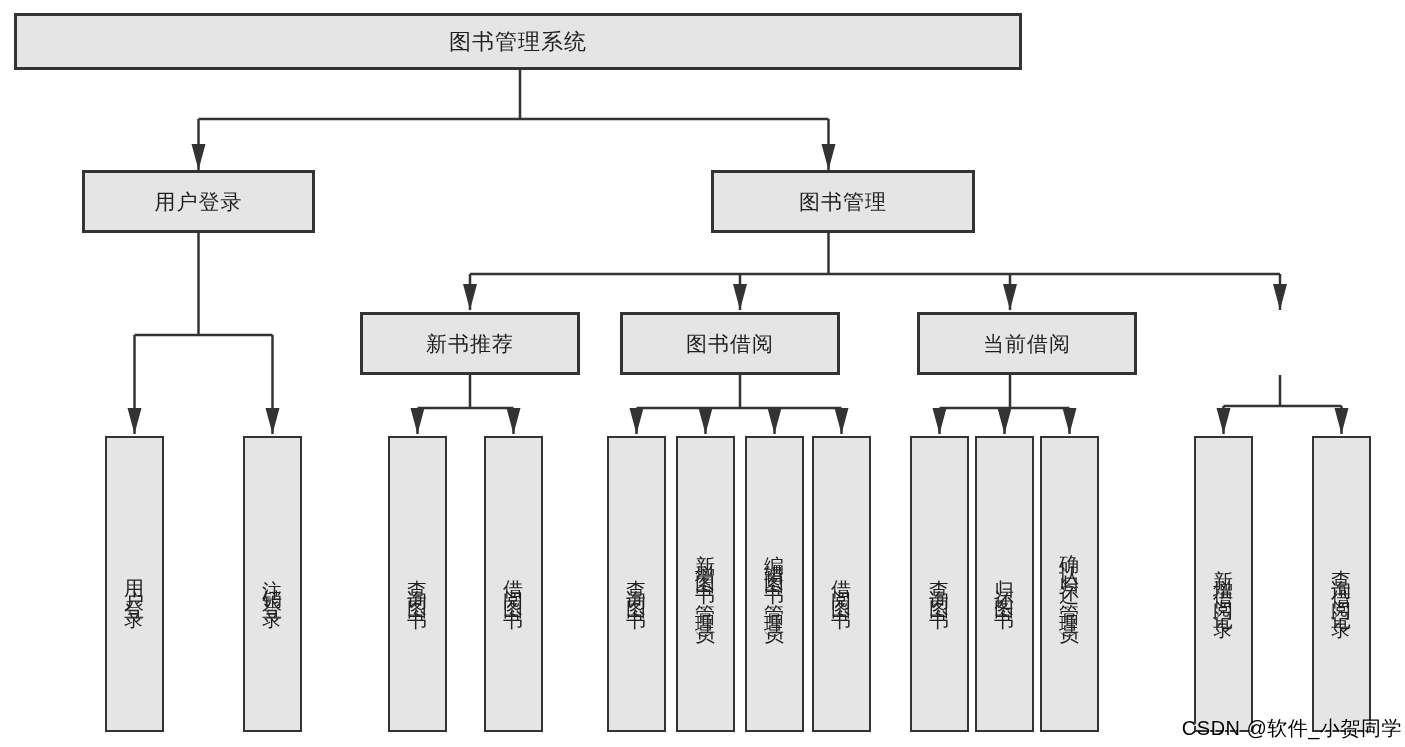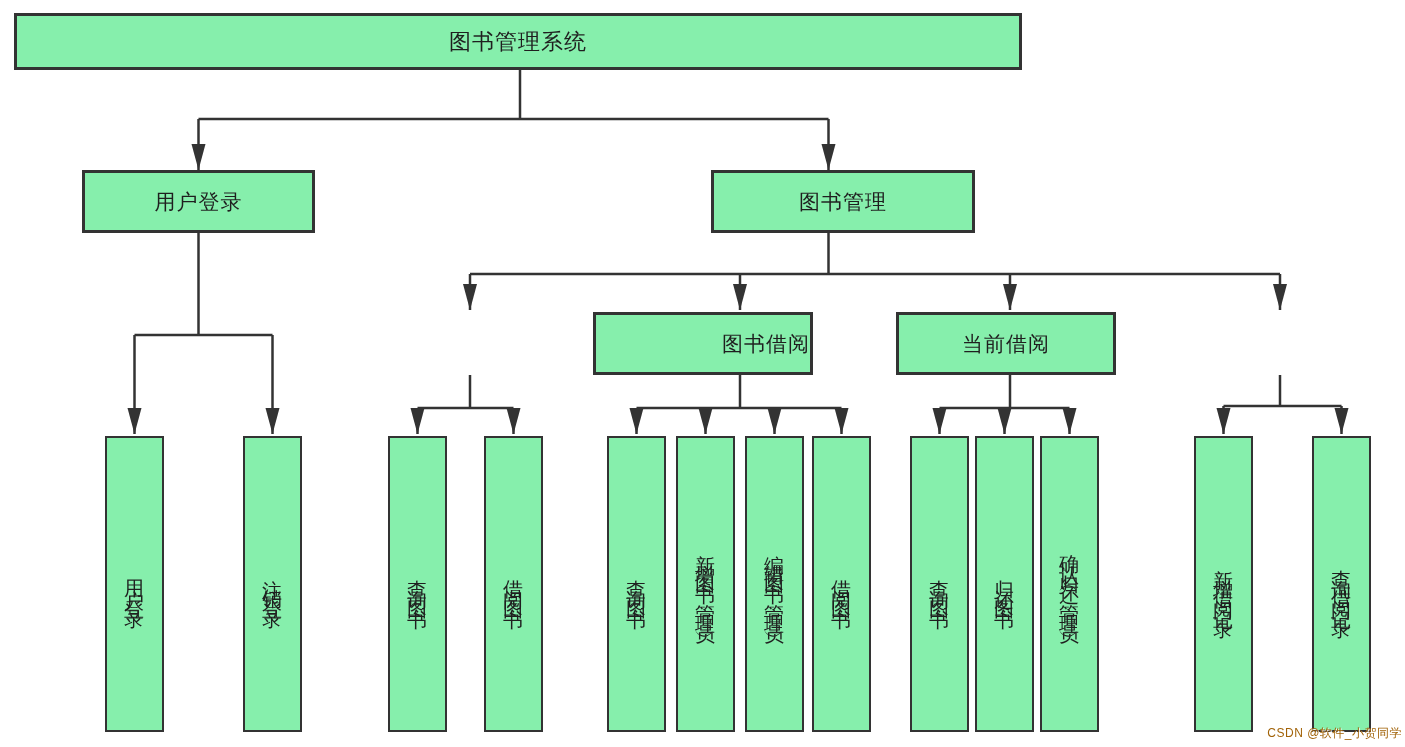--- a/index.html
+++ b/index.html
@@ -17,21 +17,21 @@
   svg.wires {
     position: absolute;
     left: 0; top: 0;
     width: 1405px; height: 747px;
     pointer-events: none;
   }
 
   .node {
     position: absolute;
     border: 3px solid #333333;
-    background: #86efac;
+    background: #e5e5e5;
     display: flex;
     align-items: center;
     justify-content: center;
     color: #1f1f1f;
     z-index: 2;
   }
 
   .node-root {
     left: 14px; top: 13px; width: 1008px; height: 57px;
     font-size: 22px; letter-spacing: 1px;
@@ -54,22 +54,22 @@
     letter-spacing: 10px;
     line-height: 1.1;
     white-space: nowrap;
     color: #1f1f1f;
   }
 
   .watermark {
     position: absolute;
     right: 3px;
     bottom: 5px;
-    font-size: 12px;
-    color: #a16207;
+    font-size: 20px;
+    color: #000000;
     letter-spacing: 0.5px;
     text-shadow: 1px 1px 0 #ffffff;
     z-index: 3;
     white-space: nowrap;
   }
 </style>
 </head>
 <body>
 
 <div class="stage">
@@ -143,24 +143,27 @@
     <span>图书管理系统</span>
   </div>
 
   <div class="node node-l2" style="left:82px; width:233px;">
     <span>用户登录</span>
   </div>
   <div class="node node-l2" style="left:711px; width:264px;">
     <span>图书管理</span>
   </div>
 
-  <div class="node node-l3" style="left:593px;justify-content:flex-end;">
+  <div class="node node-l3" style="left:360px;">
+    <span>新书推荐</span>
+  </div>
+  <div class="node node-l3" style="left:620px;">
     <span>图书借阅</span>
   </div>
-  <div class="node node-l3" style="left:896px;">
+  <div class="node node-l3" style="left:917px;">
     <span>当前借阅</span>
   </div>
 
   <div class="node node-leaf" style="left:105px;">
     <span class="vtext">用户登录</span>
   </div>
   <div class="node node-leaf" style="left:243px;">
     <span class="vtext">注销登录</span>
   </div>
 

